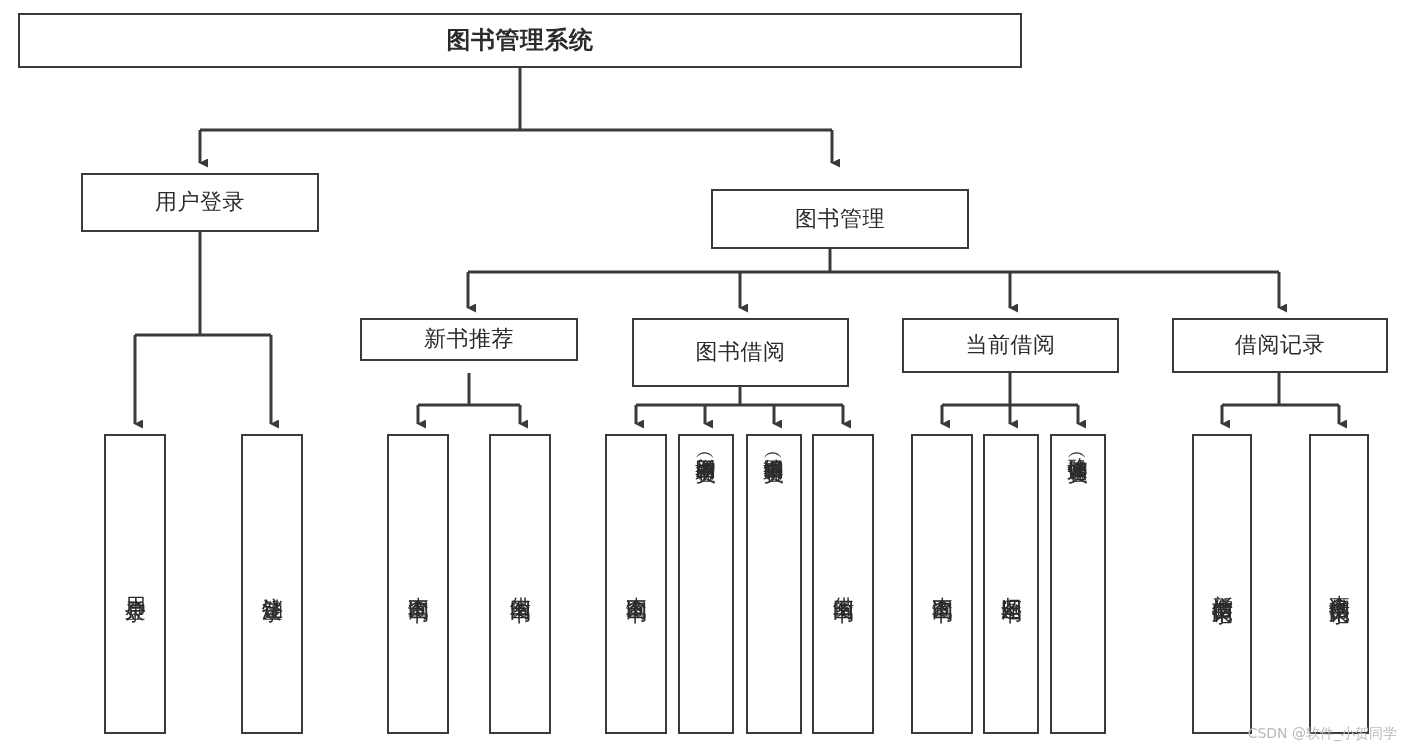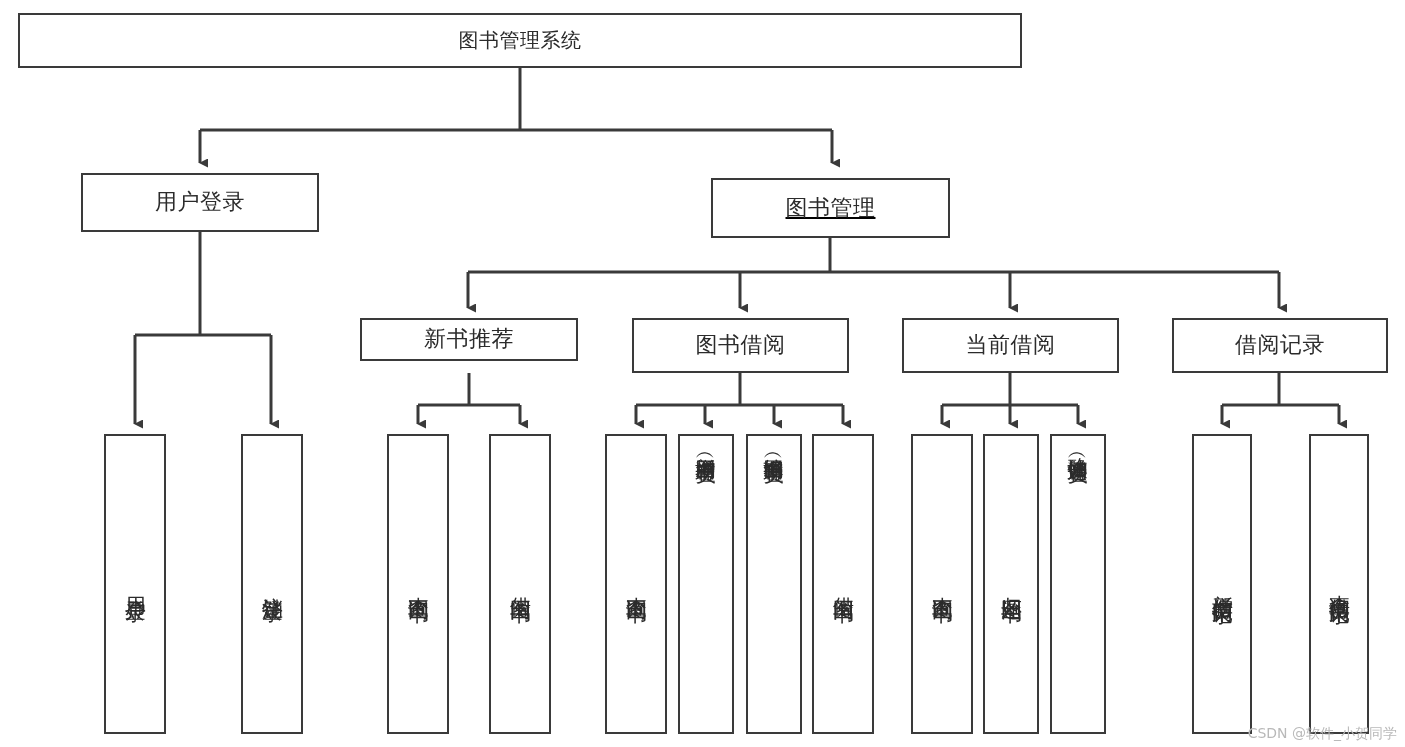--- a/index.html
+++ b/index.html
@@ -42,21 +42,22 @@
     line-height: 1.12;
     text-align: center;
     white-space: nowrap;
   }
   
   .node.horiz .node-label {
     font-size: 22px;
     writing-mode: horizontal-tb;
   }
   .node.root .node-label {
-    font-size: 20px;
+    font-size: 24px;
+    font-weight: bold;
   }
   
   .node.leaf {
     align-items: flex-start;
     padding-top: 6px;
   }
   .node.leaf .node-label {
     writing-mode: vertical-rl;
     text-orientation: upright;
     font-size: 21px;
@@ -137,28 +138,28 @@
     </g>
   </svg>
 
   <div class="node horiz root" style="left:18px; top:13px; width:1004px; height:55px;">
     <span class="node-label">图书管理系统</span>
   </div>
 
   <div class="node horiz" style="left:81px; top:173px; width:238px; height:59px;">
     <span class="node-label">用户登录</span>
   </div>
-  <div class="node horiz" style="left:711px; top:178px; width:239px; height:60px;text-decoration:underline;">
+  <div class="node horiz" style="left:711px; top:189px; width:258px; height:60px;">
     <span class="node-label">图书管理</span>
   </div>
 
   <div class="node horiz" style="left:360px; top:318px; width:218px; height:43px;">
     <span class="node-label">新书推荐</span>
   </div>
-  <div class="node horiz" style="left:632px; top:318px; width:217px; height:55px;">
+  <div class="node horiz" style="left:632px; top:318px; width:217px; height:69px;">
     <span class="node-label">图书借阅</span>
   </div>
   <div class="node horiz" style="left:1172px; top:318px; width:216px; height:55px;">
     <span class="node-label">借阅记录</span>
   </div>
   <div class="node horiz" style="left:902px; top:318px; width:217px; height:55px;">
     <span class="node-label">当前借阅</span>
   </div>
 
   <div class="node leaf centered" style="left:104px; top:434px; width:62px; height:300px;">

